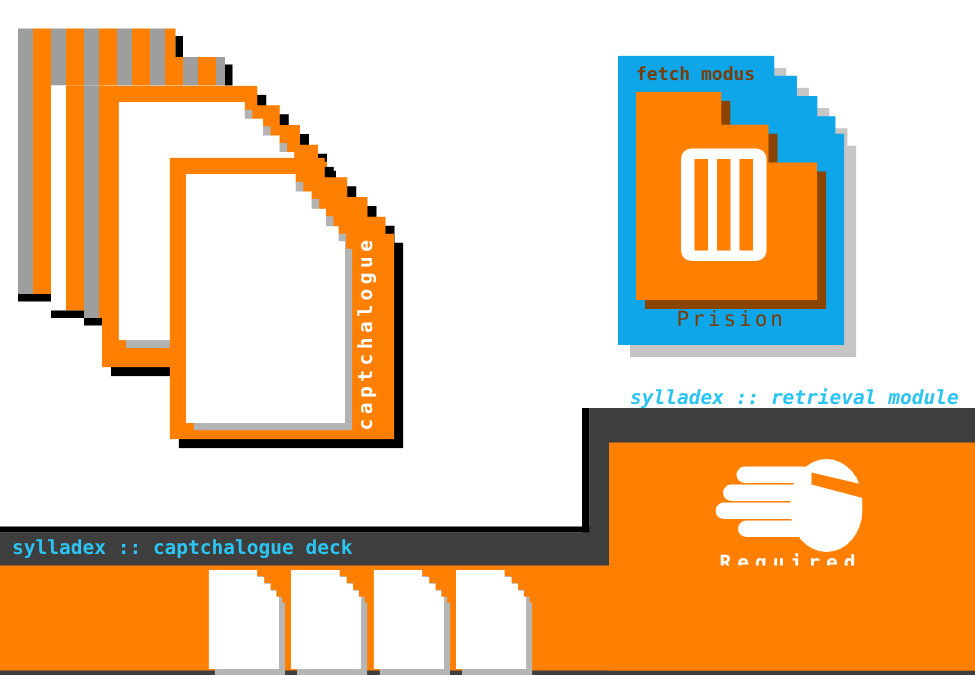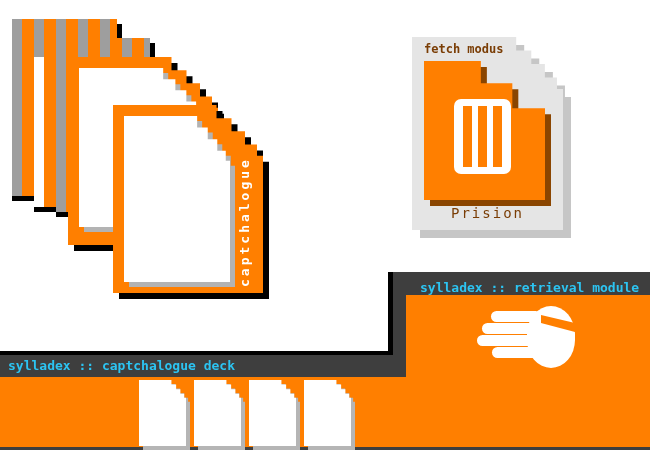--- a/index.html
+++ b/index.html
@@ -26,21 +26,21 @@
   .face-shadow{position:absolute;background:#b3b3b3;}
   .face{position:absolute;background:#fff;}
   .vlabel{
     position:absolute; right:3px; bottom:6px; height:140px;
     writing-mode:vertical-rl; transform:rotate(180deg);
     color:#fff; font-weight:bold; font-size:13px; letter-spacing:3px; line-height:30px;
   }
 
   
   .modus-wrap{position:absolute;left:412px;top:37px;filter:drop-shadow(8px 8px 0 #c6c6c6);}
-  .modus-card{position:relative;width:151px;height:193px;background:#e5e5e5;}
+  .modus-card{position:relative;width:151px;height:193px;background:#0ea5e9;}
   .modus-header{position:absolute;left:12px;top:5px;color:#7a3d05;font-weight:bold;font-size:12px;}
   .folder-wrap{position:absolute;left:12px;top:24px;filter:drop-shadow(6px 6px 0 #8a4500);}
   .folder{position:relative;width:121px;height:139px;background:#ff7f00;}
   .bars-frame{position:absolute;left:30px;top:38px;width:57px;height:75px;background:#fff;border-radius:7px;
               display:flex;align-items:center;justify-content:center;gap:6px;padding:0;}
   .bar{width:9px;height:61px;background:#ff7f00;}
   .modus-name{position:absolute;left:0;top:168px;width:100%;text-align:center;
               color:#7a3d05;font-weight:normal;font-size:14px;letter-spacing:2px;}
 
   
@@ -106,33 +106,34 @@
       </div>
       <div class="modus-name">Prision</div>
     </div>
   </div>
 
   <div class="abs dark" style="left:393px;top:272px;width:257px;height:178px;"></div>
   <div class="abs dark" style="left:0;top:355px;width:650px;height:95px;"></div>
   <div class="edge-black" style="left:388px;top:272px;width:5px;height:83px;"></div>
   <div class="edge-black" style="left:0;top:351px;width:393px;height:4px;"></div>
 
-  <div class="bar-header" style="left:420px;top:280px;">sylladex :: retrieval module</div>
+  <div class="bar-header" style="left:420px;top:258px;font-style:italic;">sylladex :: retrieval module</div>
   <div class="orange-panel" style="left:406px;top:295px;width:244px;height:152px;"></div>
 
   <svg class="hand" viewBox="0 0 98 62" xmlns="http://www.w3.org/2000/svg">
     <g fill="#ffffff">
       <rect x="50" y="0" width="48" height="62" rx="24" ry="28"></rect>
       <rect x="14" y="5" width="50" height="11" rx="5.5"></rect>
       <rect x="5" y="17" width="58" height="11" rx="5.5"></rect>
       <rect x="0" y="29" width="60" height="11" rx="5.5"></rect>
       <rect x="15" y="41" width="50" height="11" rx="5.5"></rect>
     </g>
     <polygon points="64,9 98,17 98,26 64,17" fill="#ff7f00"></polygon>
   </svg>
+  <div class="required">Required</div>
 
   <div class="bar-header" style="left:8px;top:358px;text-align:center;">sylladex :: captchalogue deck</div>
   <div class="orange-panel" style="left:0;top:377px;width:650px;height:70px;"></div>
 
   <div class="slot-wrap" style="left:139px;">
     <div class="mini-card clip-steps"></div>
   </div>
   <div class="slot-wrap" style="left:194px;">
     <div class="mini-card clip-steps"></div>
   </div>

